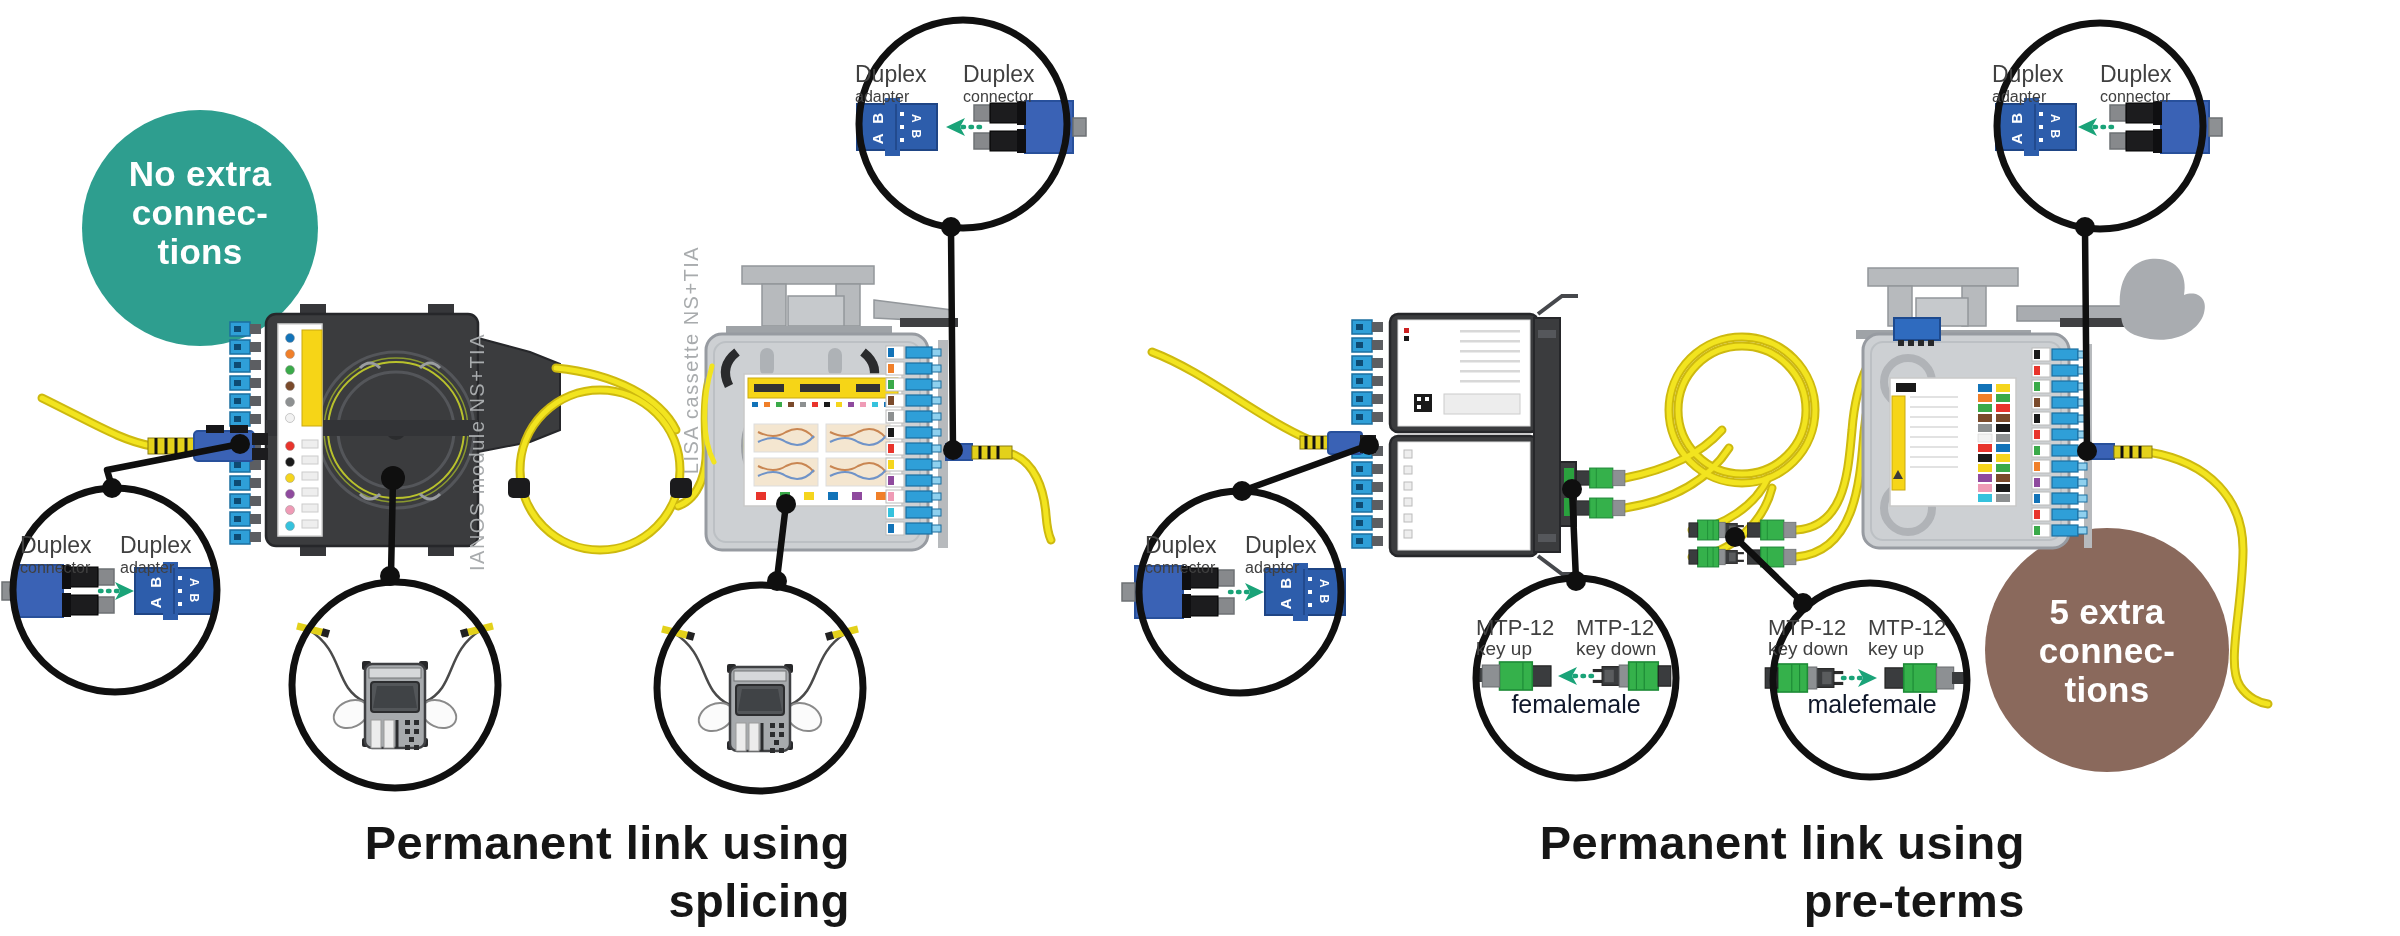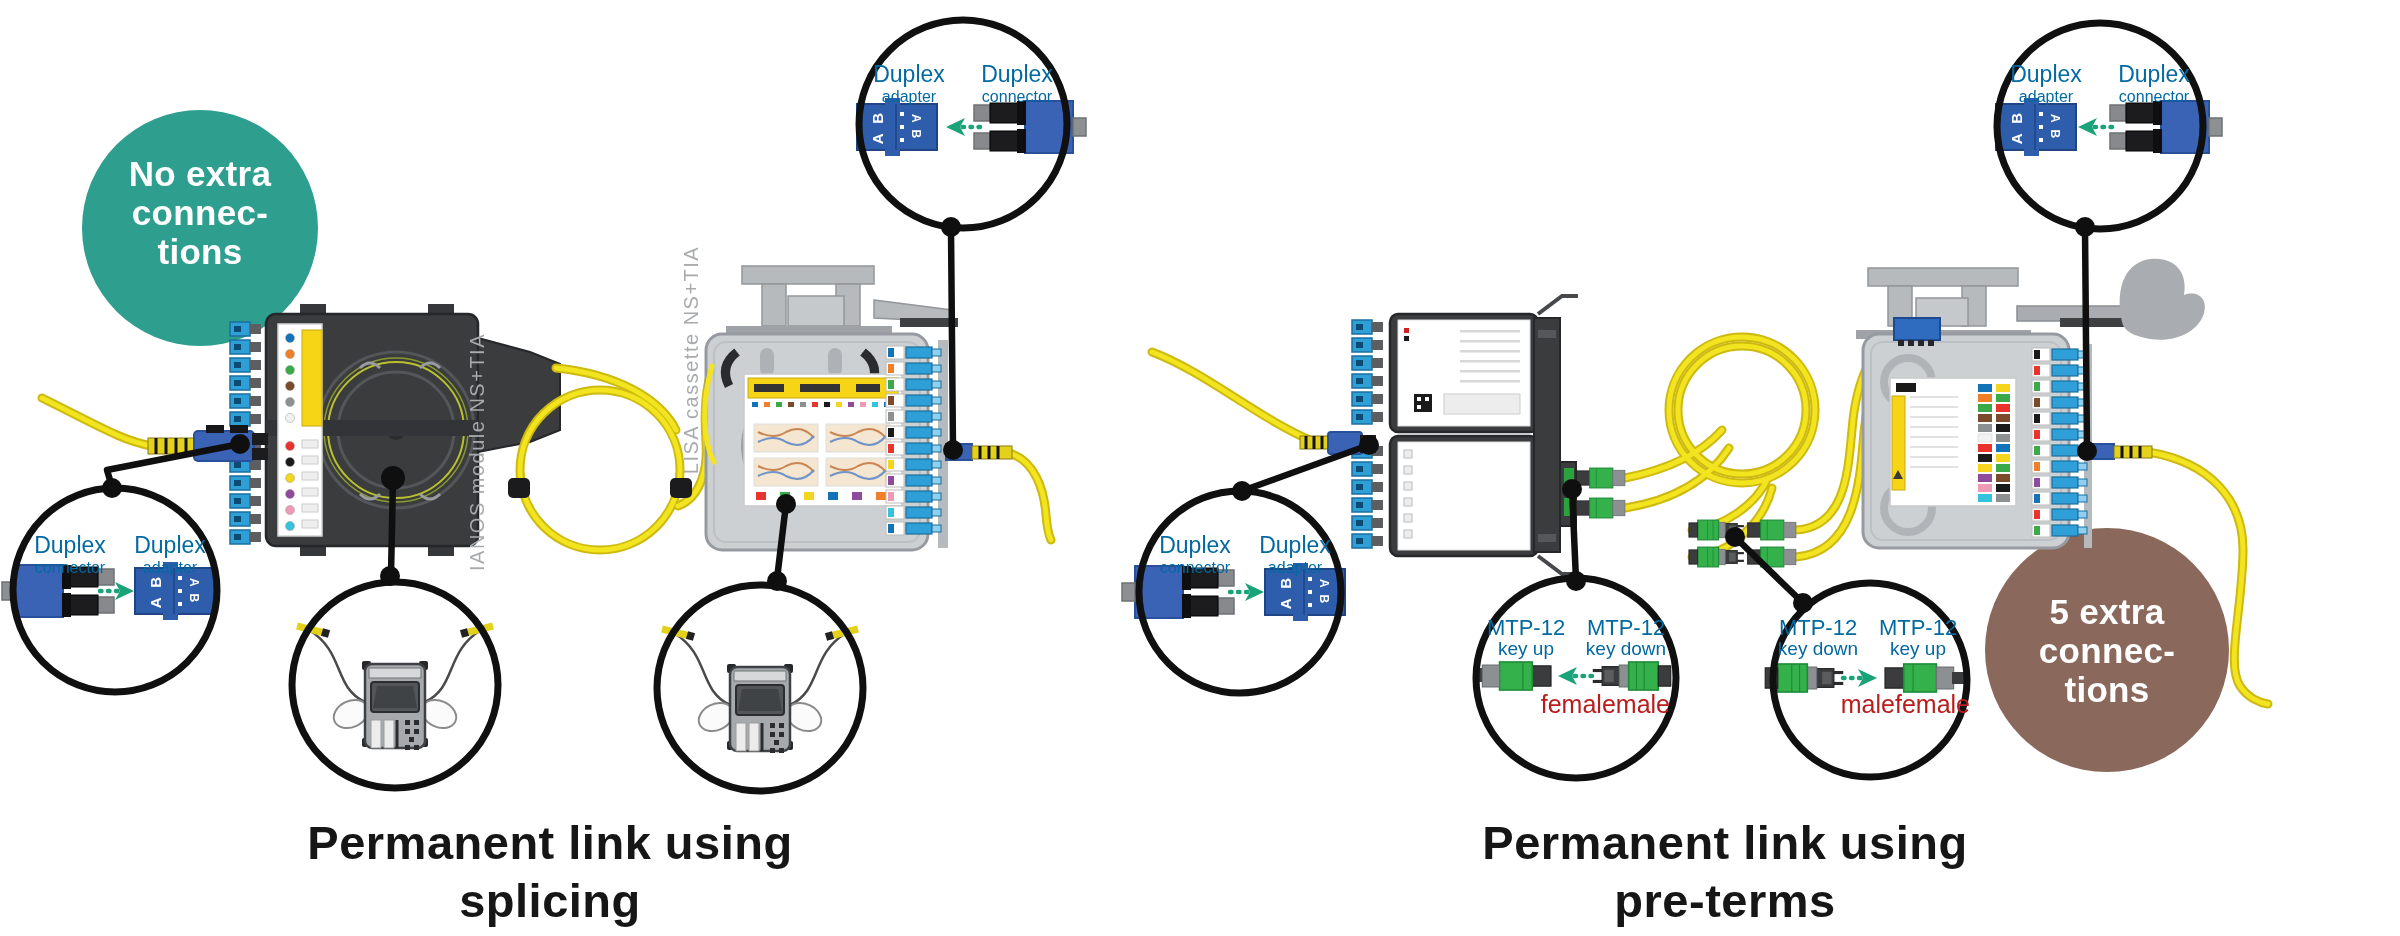--- a/index.html
+++ b/index.html
@@ -9,31 +9,31 @@
   svg .y1{fill:none;stroke:#CDB90F;stroke-width:9;stroke-linecap:round;}
   svg .y2{fill:none;stroke:#F2E41F;stroke-width:5;stroke-linecap:round;}
   svg .k{fill:none;stroke:#0F0F0F;stroke-width:6.5;stroke-linecap:round;stroke-linejoin:round;}
   svg .kd{fill:#0F0F0F;}
   svg .cc{fill:#FFFFFF;}
   svg .co{fill:none;stroke:#101010;stroke-width:7;}
   .ov{position:absolute;}
   .badge{display:flex;align-items:center;justify-content:center;text-align:center;}
   .badge span{color:#fff;font-weight:bold;font-size:35px;line-height:39px;
               white-space:pre-line;letter-spacing:.3px;}
-  .title{font-weight:bold;font-size:47px;line-height:58px;color:#161616;text-align:center;
+  .title{font-weight:bold;font-size:47px;line-height:58px;color:#161616;text-align:right;
          white-space:pre-line;letter-spacing:.5px;}
   .vlabel{color:#A8ABAD;font-size:20px;letter-spacing:1.5px;white-space:nowrap;
           transform:translate(-50%,-50%) rotate(-90deg);}
-  .clabels{display:flex;justify-content:space-between;text-align:center;color:#0369a1;}
+  .clabels{display:flex;justify-content:space-between;text-align:left;color:#404040;}
   .clabels .blk{width:50%;}
   .ct{font-size:23px;line-height:25px;}
   .cs{font-size:16px;line-height:20px;}
   .mt .ct{font-size:22px;line-height:24px;}
   .mt .cs{font-size:19px;line-height:18px;}
-  .gender{display:flex;justify-content:flex-end;color:#b91c1c;font-size:25px;}
+  .gender{display:flex;justify-content:center;color:#0f172a;font-size:25px;}
   .ab{position:absolute;color:#fff;font-weight:bold;white-space:nowrap;font-size:15px;
       letter-spacing:3px;transform:translate(-50%,-50%) rotate(-90deg);}
   .ab.sm{font-size:12px;letter-spacing:2px;transform:translate(-50%,-50%) rotate(90deg);}
 </style>
 </head>
 <body>
 
 <div id="stage">
 
 <svg class="bg" width="2400" height="936" viewBox="0 0 2400 936">

